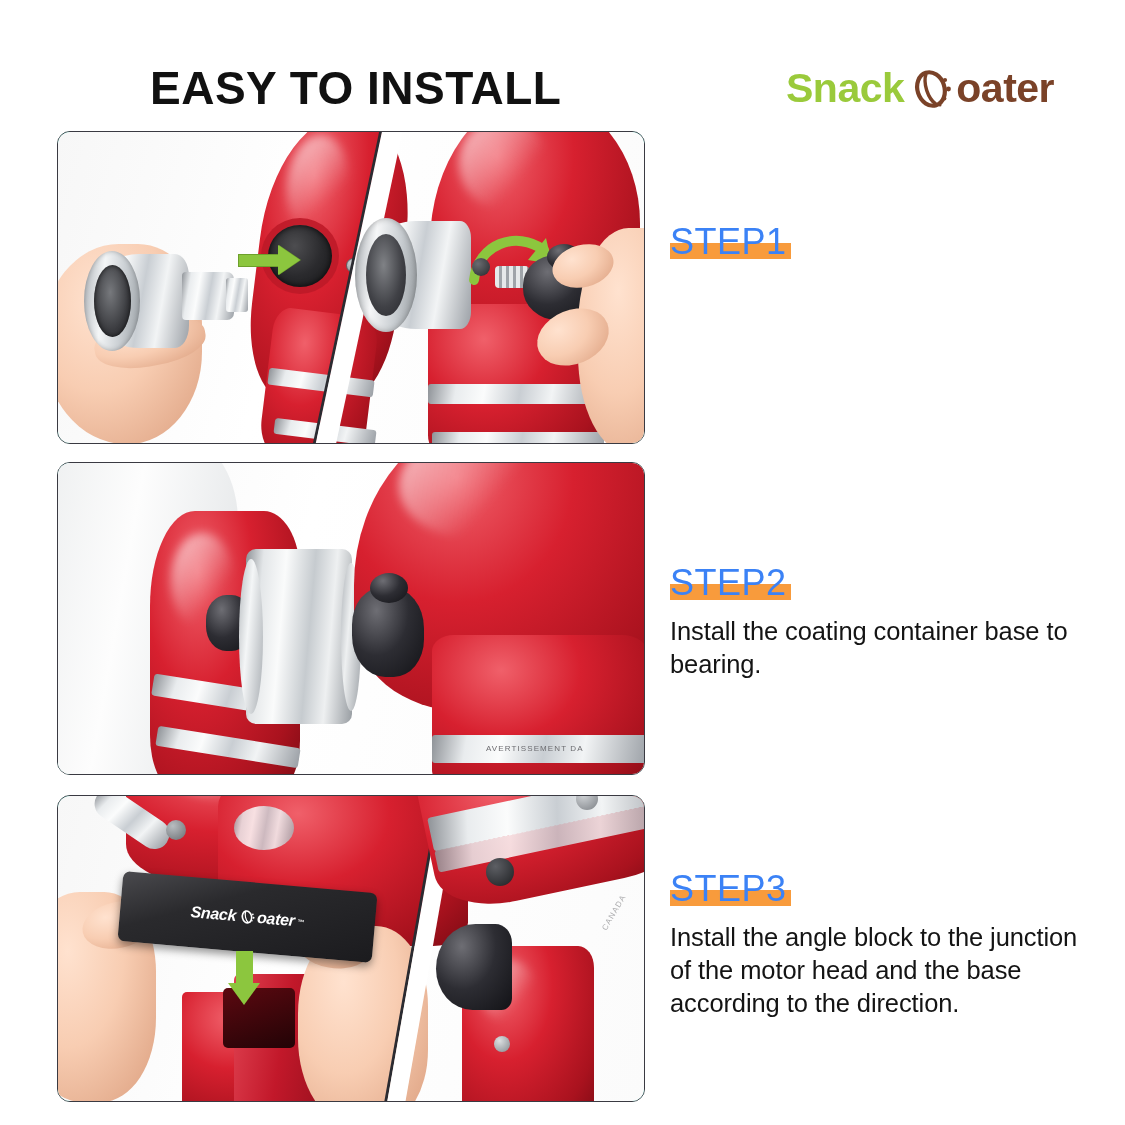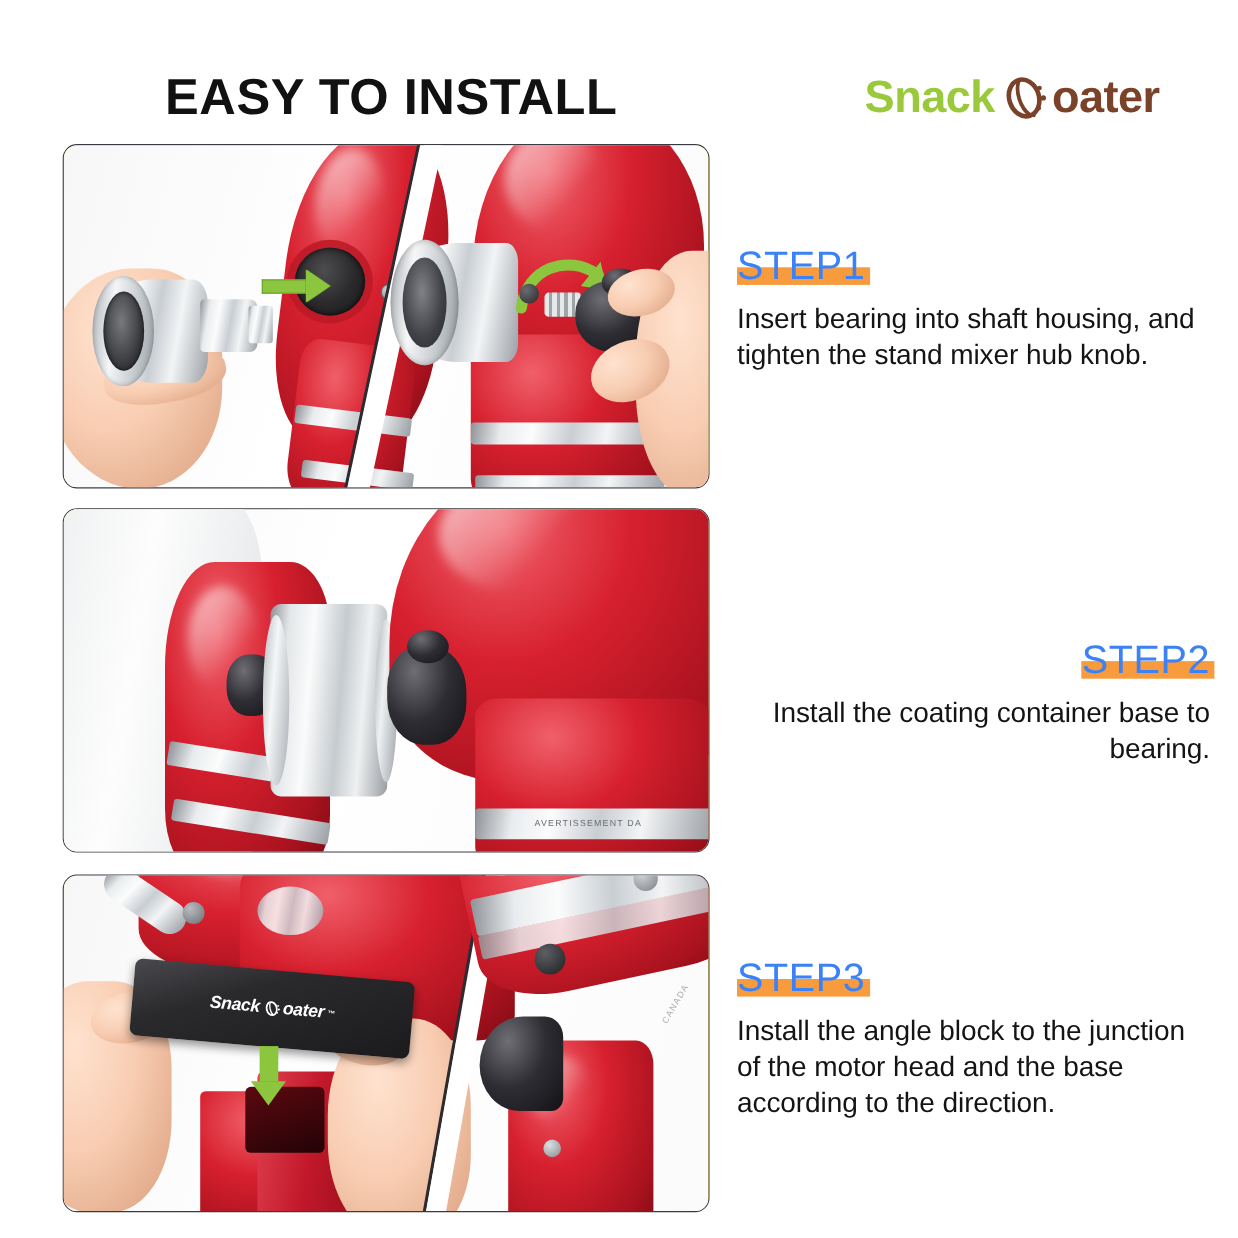--- a/index.html
+++ b/index.html
@@ -54,21 +54,21 @@
     flex: none;
   }
   .brand-mark svg { display: block; width: 44px; height: 44px; }
 
   
   .panel {
     position: absolute;
     border: 1.6px solid #3a3a42;
     border-radius: 13px;
     overflow: hidden;
-    background: #fde047;
+    background: #5eead4;
   }
   #panel-1 { left: 57px; top: 112px; width: 588px; height: 313px; }
   #panel-2 { left: 57px; top: 443px; width: 588px; height: 313px; }
   #panel-3 { left: 57px; top: 776px; width: 588px; height: 307px; }
 
   .photo {
     position: absolute;
     inset: 0;
     overflow: hidden;
   }
@@ -185,21 +185,21 @@
   .block-brand .bm { width: 16px; height: 16px; margin: 0 1px 0 4px; flex: none; }
   .block-brand .tm { font-size: 7px; vertical-align: super; margin-left: 3px; font-style: normal; }
 
   
   .step {
     position: absolute;
     left: 670px;
     width: 430px;
   }
   #step-1 { top: 204px; }
-  #step-2 { top: 562px; text-align: right; }
+  #step-2 { top: 545px; }
   #step-3 { top: 851px; }
 
   .step-label-wrap {
     position: relative;
     display: inline-block;
     margin-bottom: 13px;
   }
   .step-label {
     position: relative;
     z-index: 2;
@@ -406,21 +406,20 @@
                   background:radial-gradient(circle at 34% 30%,#dde0e2,#848a8f);"></div>
       <div class="warn-text" style="left:536px;top:112px;transform:rotate(-60deg);opacity:.55;">CANADA</div>
     </div>
   </div>
 
   <div class="step" id="step-1">
     <div class="step-label-wrap">
       <div class="step-underline"></div>
       <div class="step-label">STEP1</div>
     </div>
-    <div class="step-body">Insert bearing into shaft housing, and tighten the stand mixer hub knob.</div>
   </div>
 
   <div class="step" id="step-2">
     <div class="step-label-wrap">
       <div class="step-underline"></div>
       <div class="step-label">STEP2</div>
     </div>
     <div class="step-body">Install the coating container base to bearing.</div>
   </div>
 

